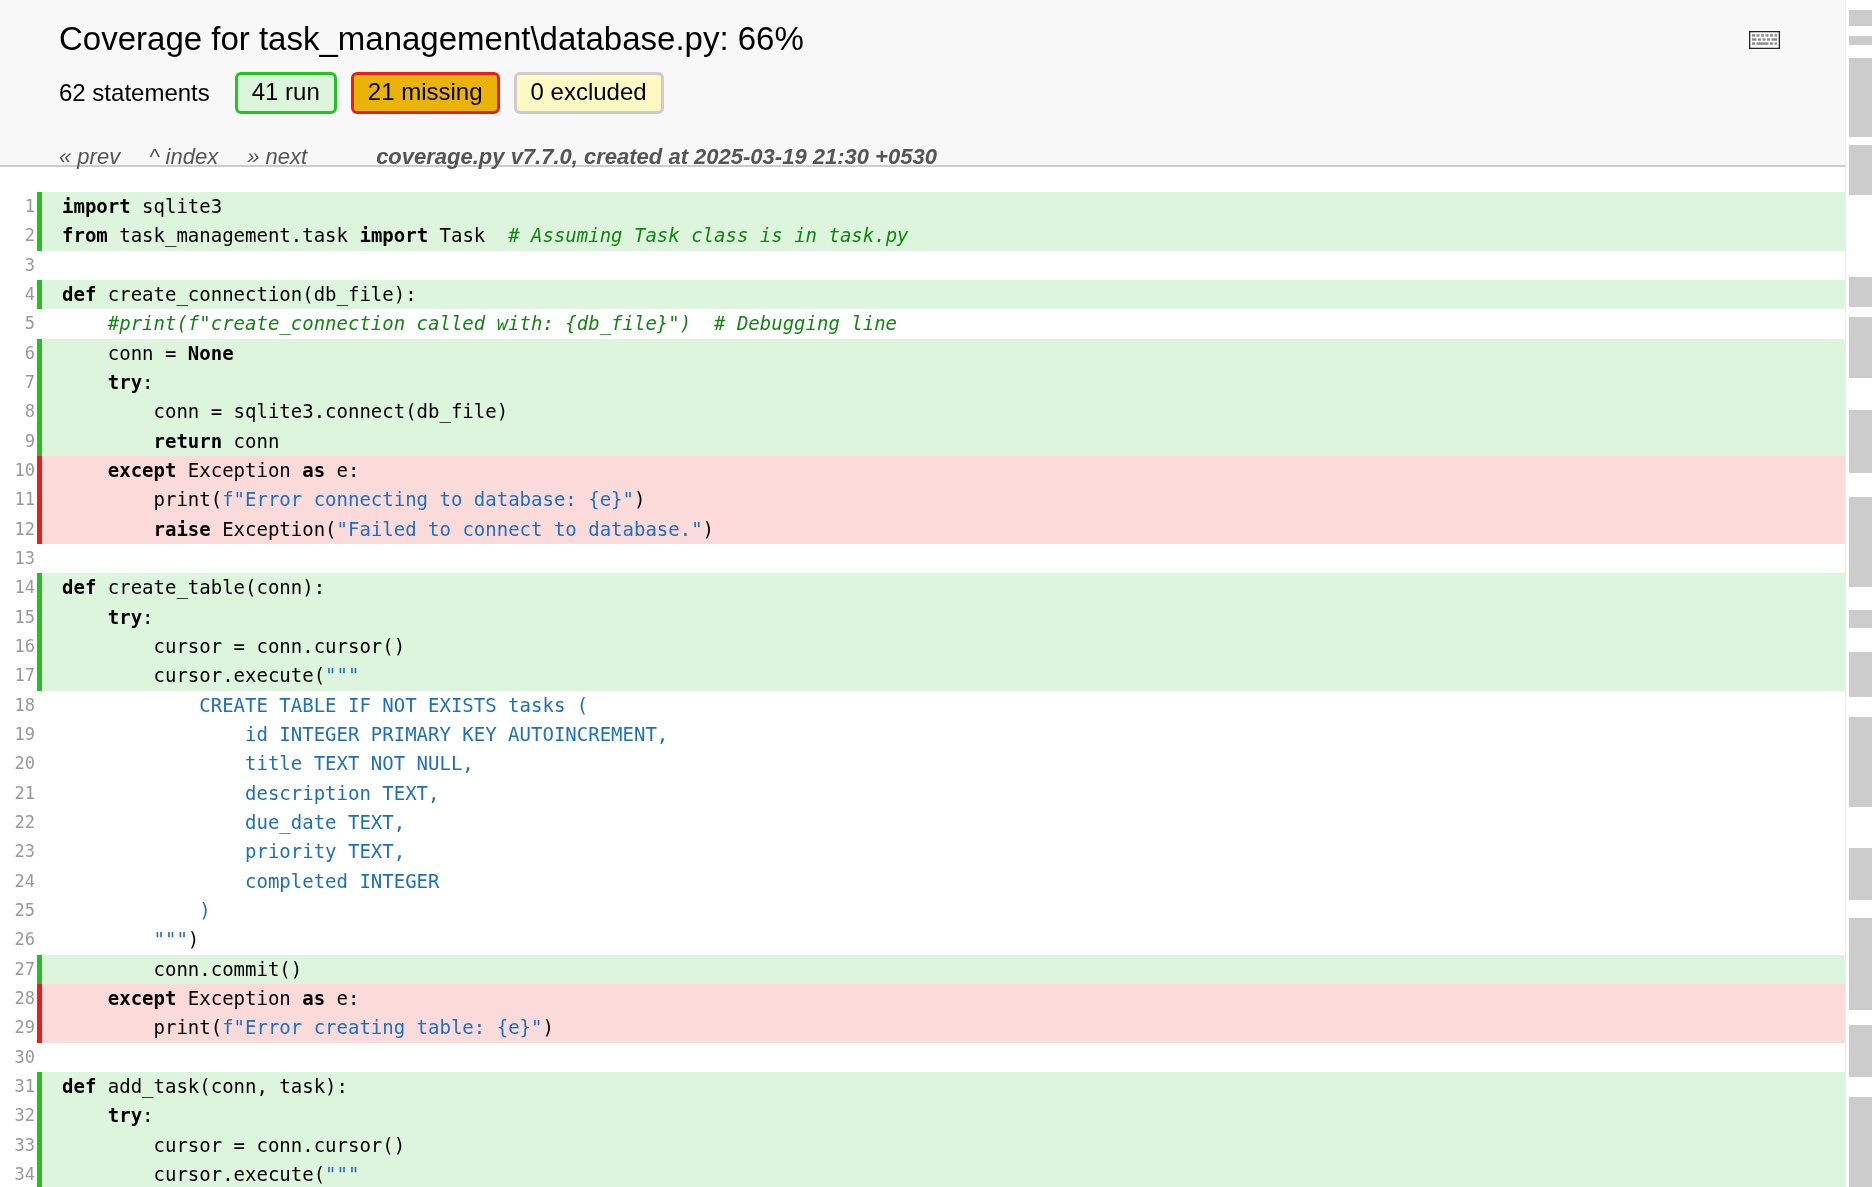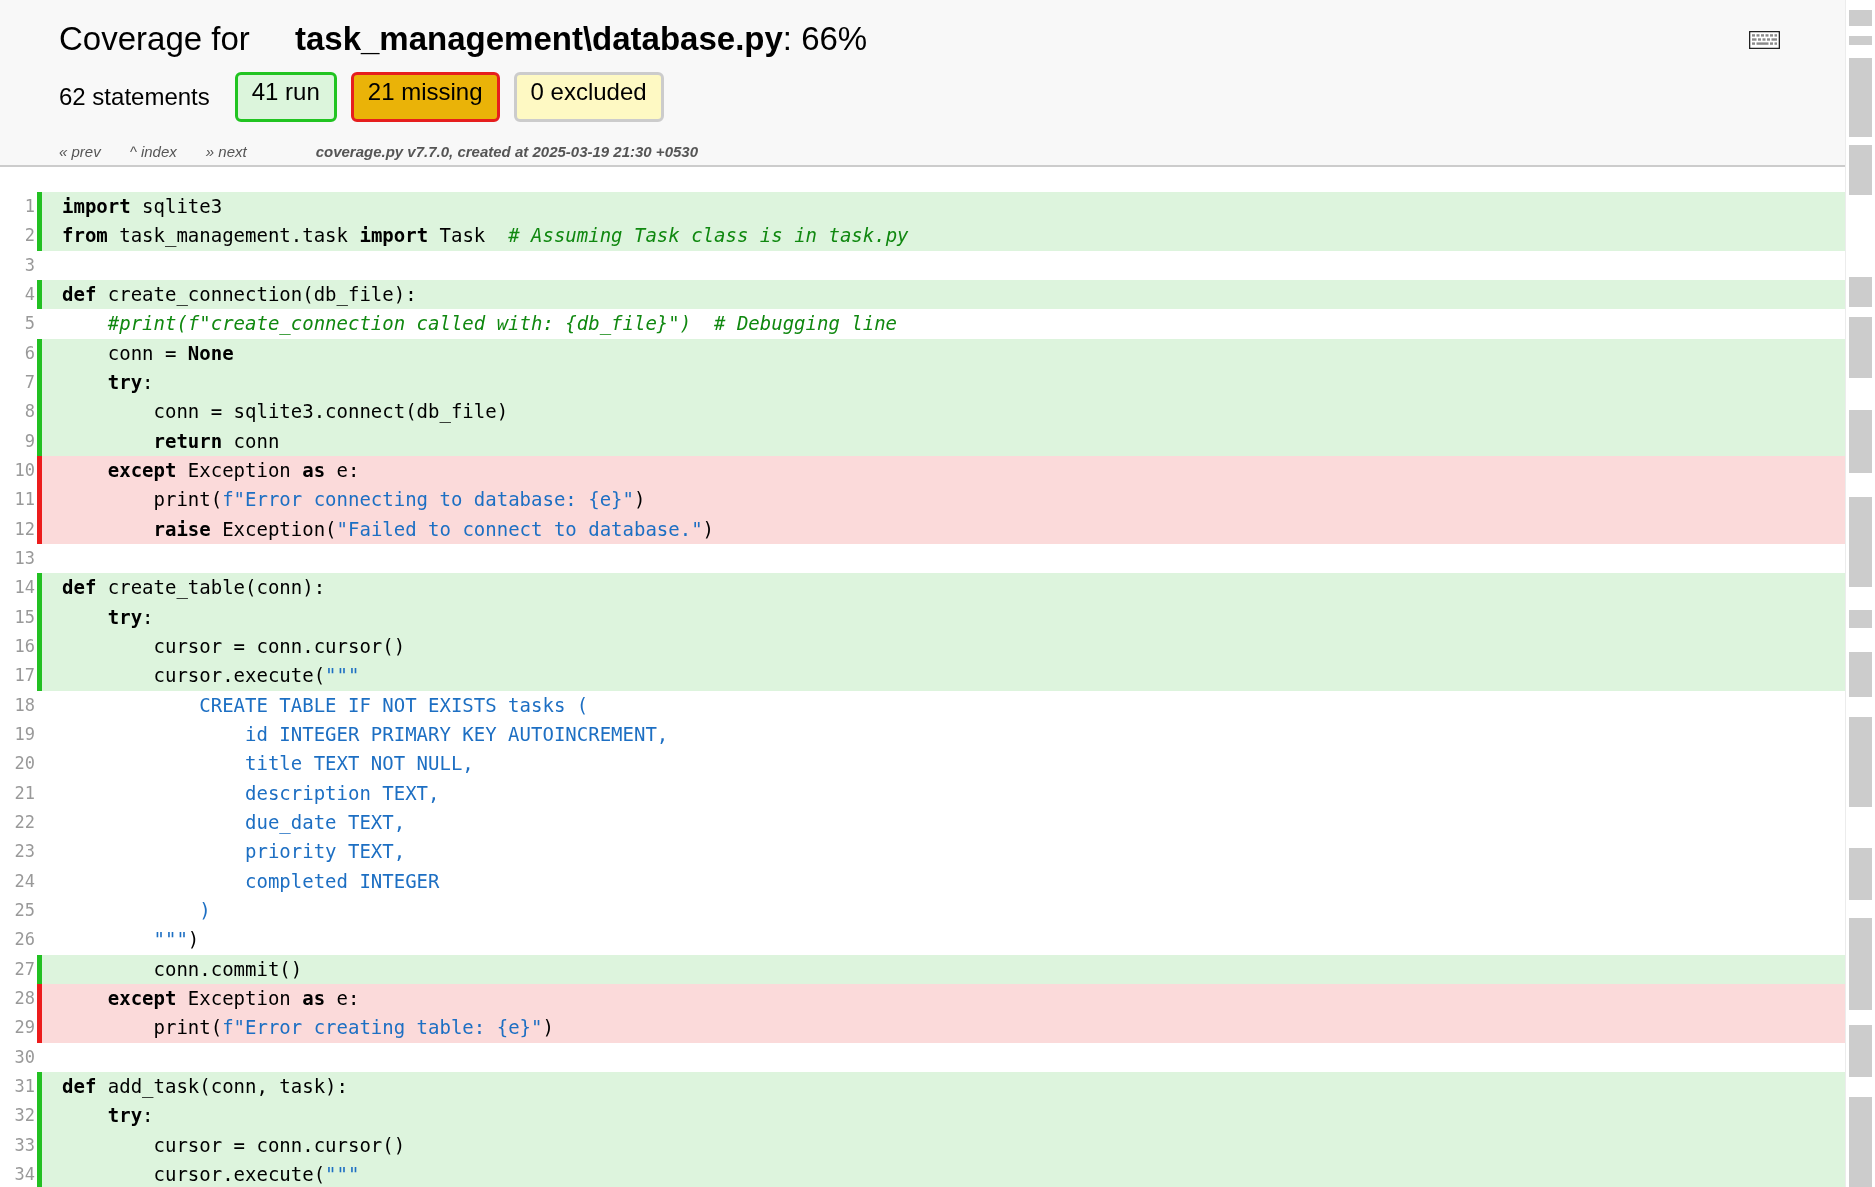--- a/index.html
+++ b/index.html
@@ -32,46 +32,46 @@
     padding: 20px 0 0 59px;
     border-bottom: 2px solid #ccc;
   }
   #page-title {
     margin: 0;
     font-size: 33px;
     font-weight: normal;
     color: #000;
     letter-spacing: 0;
   }
-  #page-title .file { font-weight: bold; margin-left: 36px; }
+  #page-title .file { font-weight: normal; }
   #stats-row {
     margin-top: 14px;
     display: flex;
     align-items: center;
     font-size: 24px;
     color: #000;
   }
   #statements-count { margin-right: 25px; }
   .badge {
-    padding: 3px 14px 13px 14px;
+    padding: 3px 14px 5px 14px;
     margin-right: 14px;
     border-radius: 6px;
     border: 3px solid transparent;
     font-size: 24px;
     color: #000;
     background: #fff;
     cursor: pointer;
     font-family: "Liberation Sans", sans-serif;
   }
   .badge.run { background: #dcf5dc; border-color: #21c421; }
   .badge.mis { background: #eab308; border-color: #e61e1e; }
   .badge.exc { background: #fef9c3; border-color: #ccc; }
   #nav-row {
-    margin-top: 21px;
-    font-size: 15px;
+    margin-top: 30px;
+    font-size: 22px;
     font-style: italic;
     color: #555;
     display: flex;
     align-items: baseline;
   }
   #nav-row a {
     color: #555;
     text-decoration: none;
     margin-right: 29px;
     cursor: pointer;

